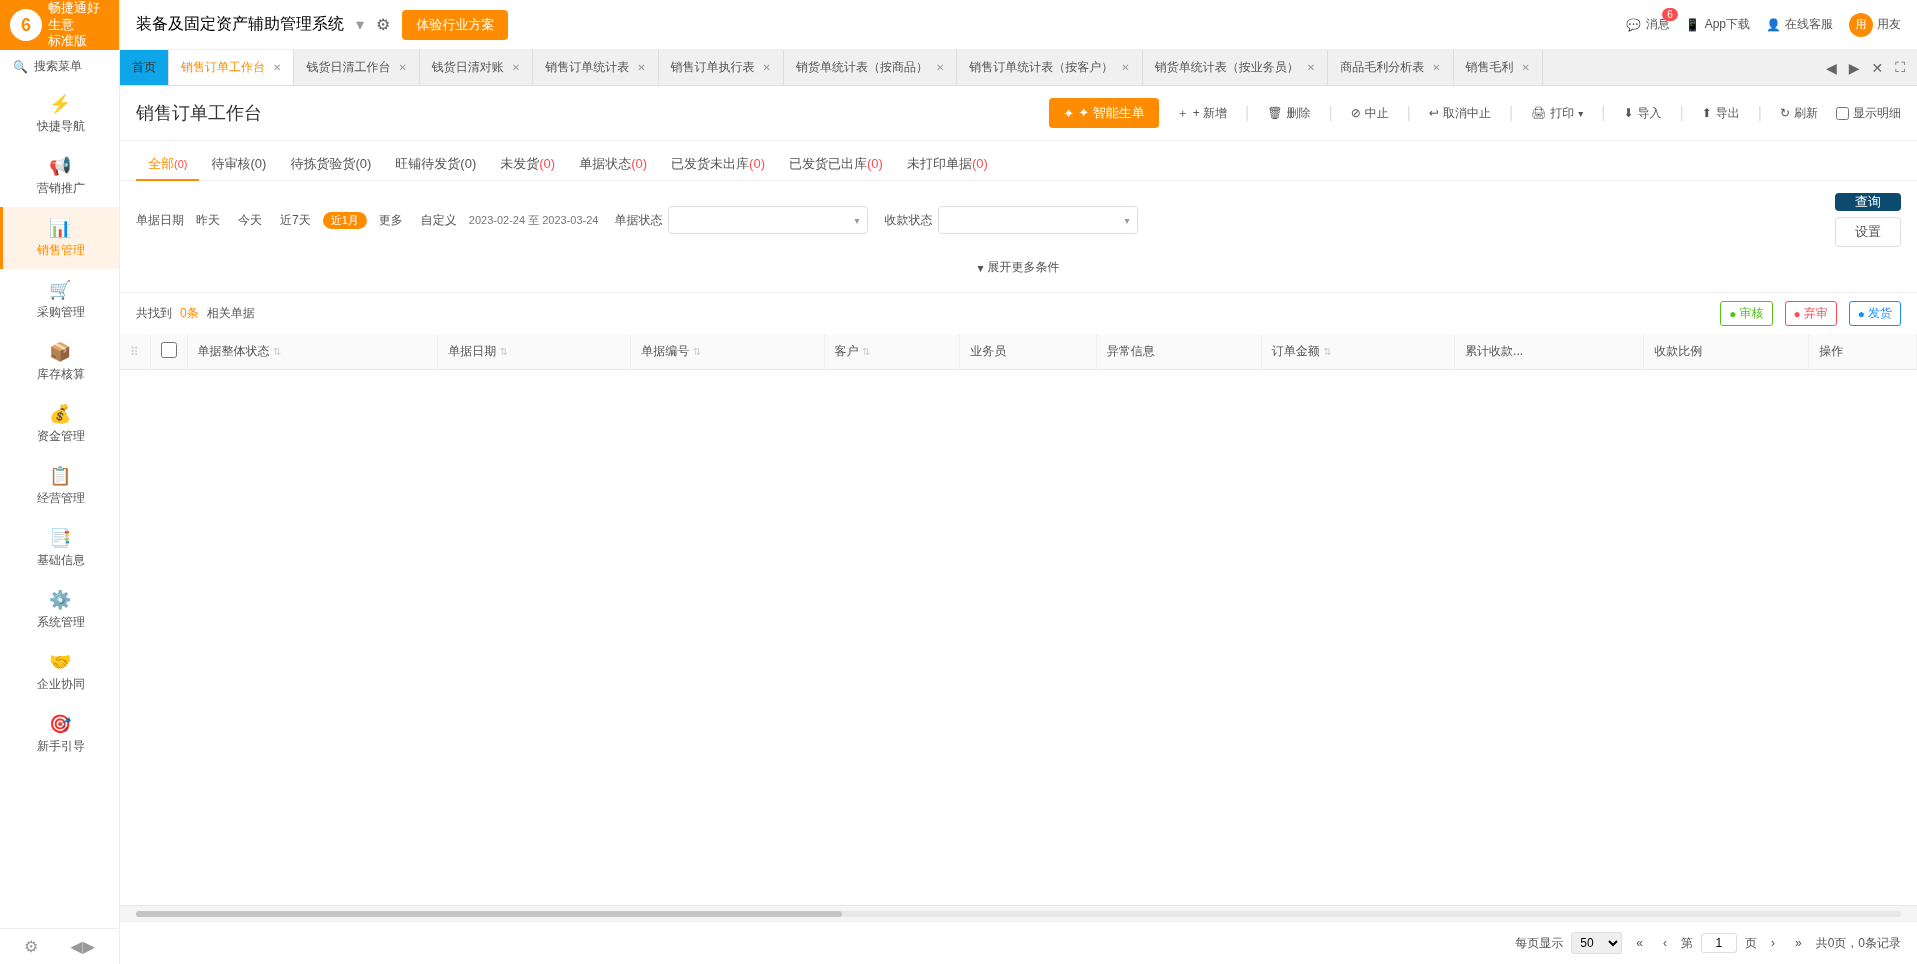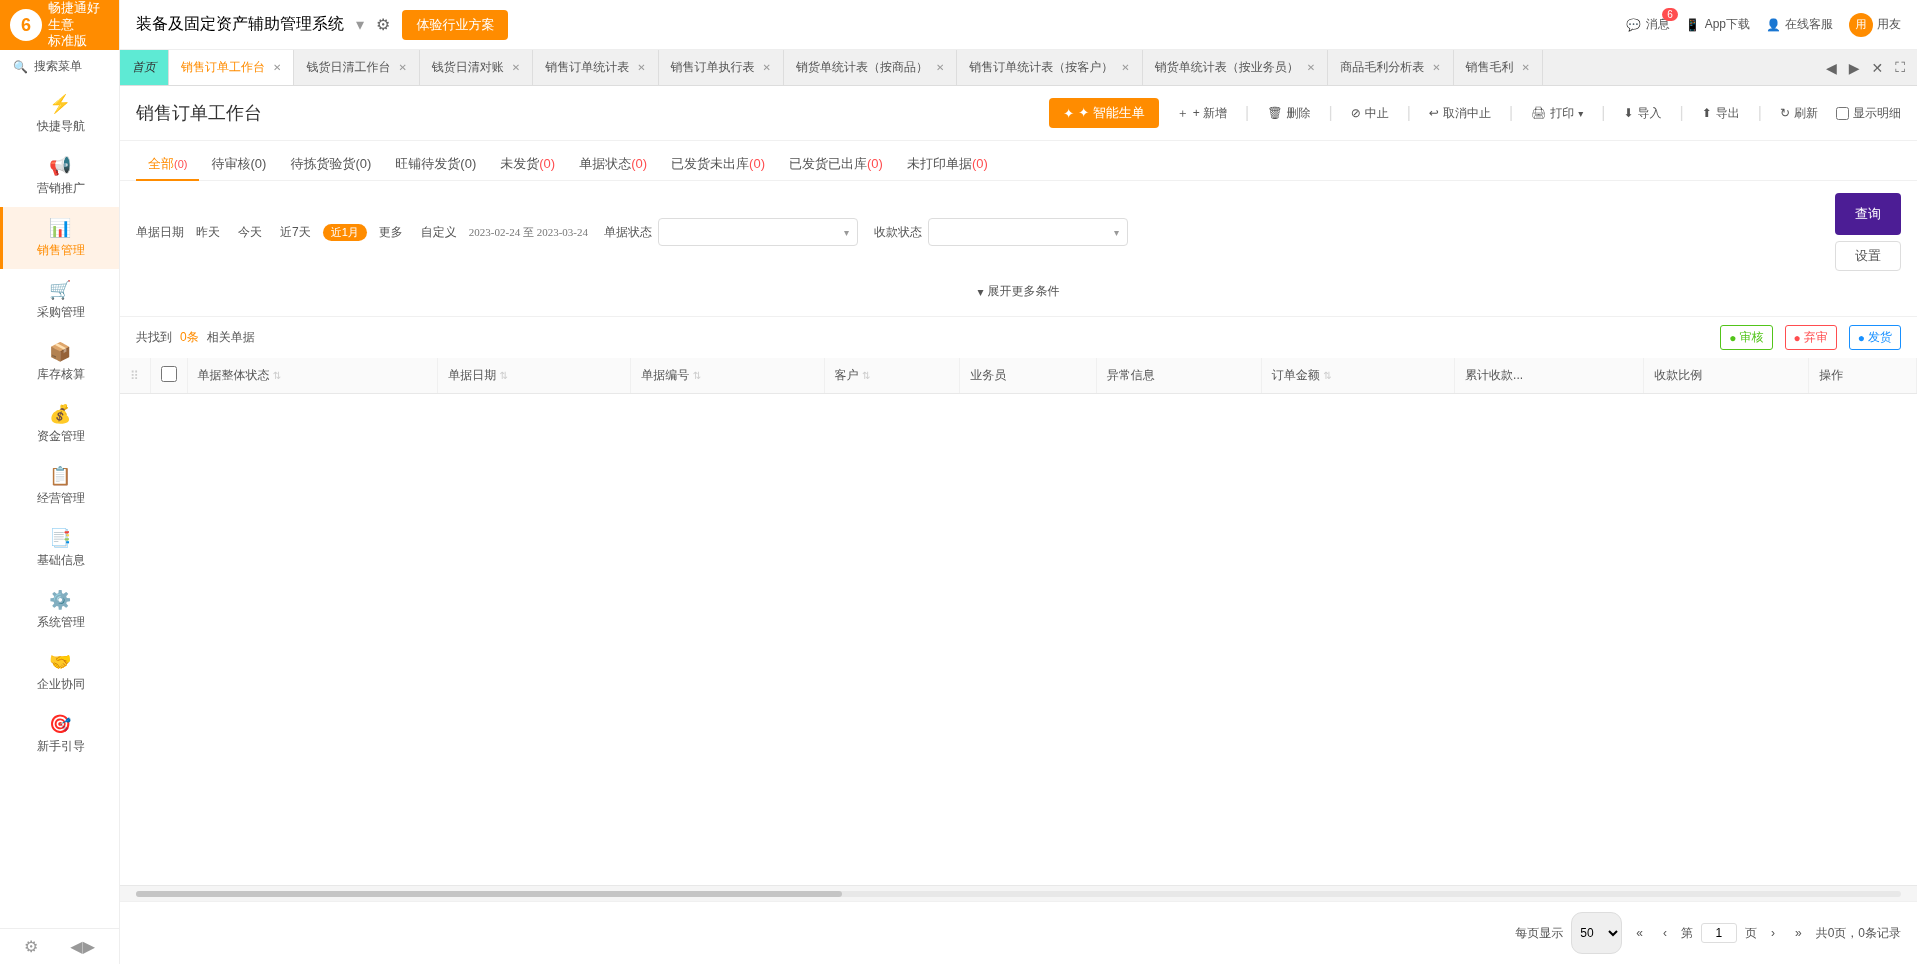--- a/index.html
+++ b/index.html
@@ -26,21 +26,21 @@
     .topbar-btn-industry { background: #ff8c00; color: #fff; border: none; padding: 6px 14px; border-radius: 4px; font-size: 13px; cursor: pointer; }
     .topbar-actions { display: flex; align-items: center; gap: 16px; margin-left: auto; }
     .topbar-action-item { display: flex; align-items: center; gap: 4px; font-size: 12px; color: #555; cursor: pointer; position: relative; }
     .topbar-action-item .badge { background: #ff4d4f; color: #fff; font-size: 10px; border-radius: 10px; padding: 1px 5px; position: absolute; top: -8px; right: -8px; }
     .gear-btn { background: none; border: none; cursor: pointer; font-size: 16px; color: #666; }
     
     
     .tabbar { height: 36px; background: #f0f0f0; display: flex; align-items: center; border-bottom: 1px solid #ddd; flex-shrink: 0; overflow: hidden; }
     .tab-item { display: flex; align-items: center; padding: 0 12px; height: 36px; font-size: 12px; cursor: pointer; border-right: 1px solid #ddd; white-space: nowrap; background: #f0f0f0; color: #555; gap: 4px; flex-shrink: 0; }
     .tab-item.active { background: #fff; color: #ff8c00; }
-    .tab-item.home { background: #5eead4; color: #333; font-style: italic; }
+    .tab-item.home { background: #0ea5e9; color: #333; }
     .tab-close { font-size: 10px; color: #999; margin-left: 4px; }
     .tabbar-nav { display: flex; align-items: center; margin-left: auto; padding: 0 8px; gap: 4px; flex-shrink: 0; }
     .tabbar-nav-btn { background: none; border: none; cursor: pointer; font-size: 14px; color: #666; padding: 4px; }
     
     
     .content { flex: 1; background: #f5f5f5; overflow: hidden; display: flex; flex-direction: column; }
     .content-inner { background: #fff; margin: 0; flex: 1; display: flex; flex-direction: column; overflow: hidden; }
     
     
     .page-header { display: flex; align-items: center; justify-content: space-between; padding: 12px 16px; border-bottom: 1px solid #f0f0f0; flex-shrink: 0; }
@@ -59,26 +59,26 @@
     .sub-tab .count { color: #ff4d4f; font-size: 11px; }
     
     
     .filter-area { padding: 12px 16px; border-bottom: 1px solid #f0f0f0; flex-shrink: 0; }
     .filter-row { display: flex; align-items: center; gap: 16px; flex-wrap: wrap; }
     .filter-item { display: flex; align-items: center; gap: 6px; font-size: 12px; color: #555; }
     .filter-label { color: #555; white-space: nowrap; }
     .filter-dates { display: flex; align-items: center; gap: 6px; }
     .filter-date-btn { background: none; border: none; font-size: 12px; cursor: pointer; padding: 2px 6px; color: #555; }
     .filter-date-btn.badge-active { background: #ff8c00; color: #fff; border-radius: 10px; padding: 1px 8px; font-size: 11px; }
-    .filter-date-range { color: #777; font-size: 11px; font-family: Liberation Serif, serif; }
+    .filter-date-range { color: #777; font-size: 11px; }
     .filter-select { border: 1px solid #ddd; border-radius: 4px; padding: 4px 8px; font-size: 12px; color: #555; min-width: 140px; height: 28px; cursor: pointer; background: #fff; display: flex; align-items: center; justify-content: space-between; }
     .filter-select-arrow { color: #999; font-size: 10px; }
     .expand-btn { background: none; border: none; font-size: 12px; color: #555; cursor: pointer; display: flex; align-items: center; gap: 4px; padding: 4px 8px; }
     .filter-row2 { display: flex; justify-content: center; margin-top: 8px; }
-    .query-btn { background: #4c1d95; color: #fff; border: none; padding: 12px 20px; border-radius: 4px; font-size: 13px; cursor: pointer; }
+    .query-btn { background: #0c4a6e; color: #fff; border: none; padding: 0 20px; border-radius: 4px; font-size: 13px; cursor: pointer; }
     .set-btn { background: none; border: 1px solid #ddd; padding: 5px 16px; border-radius: 4px; font-size: 13px; color: #555; cursor: pointer; }
     
     
     .table-area { flex: 1; overflow: auto; display: flex; flex-direction: column; }
     .table-summary { padding: 8px 16px; font-size: 12px; color: #555; display: flex; align-items: center; justify-content: space-between; flex-shrink: 0; }
     .table-summary-left { display: flex; align-items: center; gap: 8px; }
     .count-highlight { color: #ff8c00; }
     .table-right-actions { display: flex; align-items: center; gap: 12px; }
     .table-action-btn { background: none; border: none; font-size: 12px; cursor: pointer; display: flex; align-items: center; gap: 3px; padding: 3px 8px; border-radius: 3px; }
     .table-action-btn.approve { color: #52c41a; border: 1px solid #52c41a; }
@@ -91,21 +91,21 @@
     .table-checkbox { width: 16px; height: 16px; cursor: pointer; }
     .drag-handle { color: #ccc; cursor: grab; }
     
     
     .empty-state { flex: 1; display: flex; flex-direction: column; align-items: center; justify-content: center; padding: 40px; }
     .empty-icon { width: 100px; height: 100px; margin-bottom: 12px; position: relative; }
     .empty-text { color: #999; font-size: 13px; }
     
     
     .pagination { display: flex; align-items: center; justify-content: flex-end; padding: 10px 16px; border-top: 1px solid #f0f0f0; font-size: 12px; color: #555; gap: 8px; flex-shrink: 0; background: #fff; }
-    .page-size-select { border: 1px solid #ddd; border-radius: 11px; padding: 12px 4px; font-size: 12px; }
+    .page-size-select { border: 1px solid #ddd; border-radius: 3px; padding: 2px 4px; font-size: 12px; }
     .page-btn { background: none; border: none; cursor: pointer; padding: 2px 6px; color: #555; font-size: 12px; }
     .page-btn:disabled { color: #ccc; cursor: not-allowed; }
     .page-input { border: 1px solid #ddd; border-radius: 3px; width: 36px; text-align: center; padding: 2px; font-size: 12px; }
     
     
     .scrollbar-area { height: 16px; background: #f5f5f5; border-top: 1px solid #e8e8e8; flex-shrink: 0; display: flex; align-items: center; padding: 0 16px; }
     .scrollbar-track { flex: 1; height: 6px; background: #e8e8e8; border-radius: 3px; position: relative; }
     .scrollbar-thumb { position: absolute; left: 0; width: 40%; height: 100%; background: #c5c5c5; border-radius: 3px; }
   </style>
 </head>

